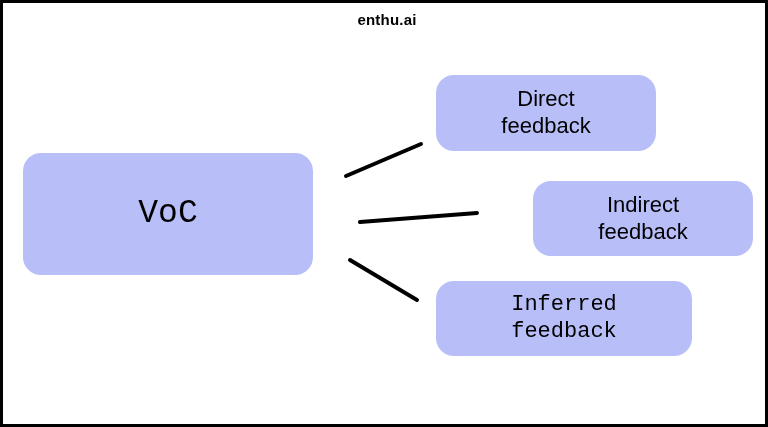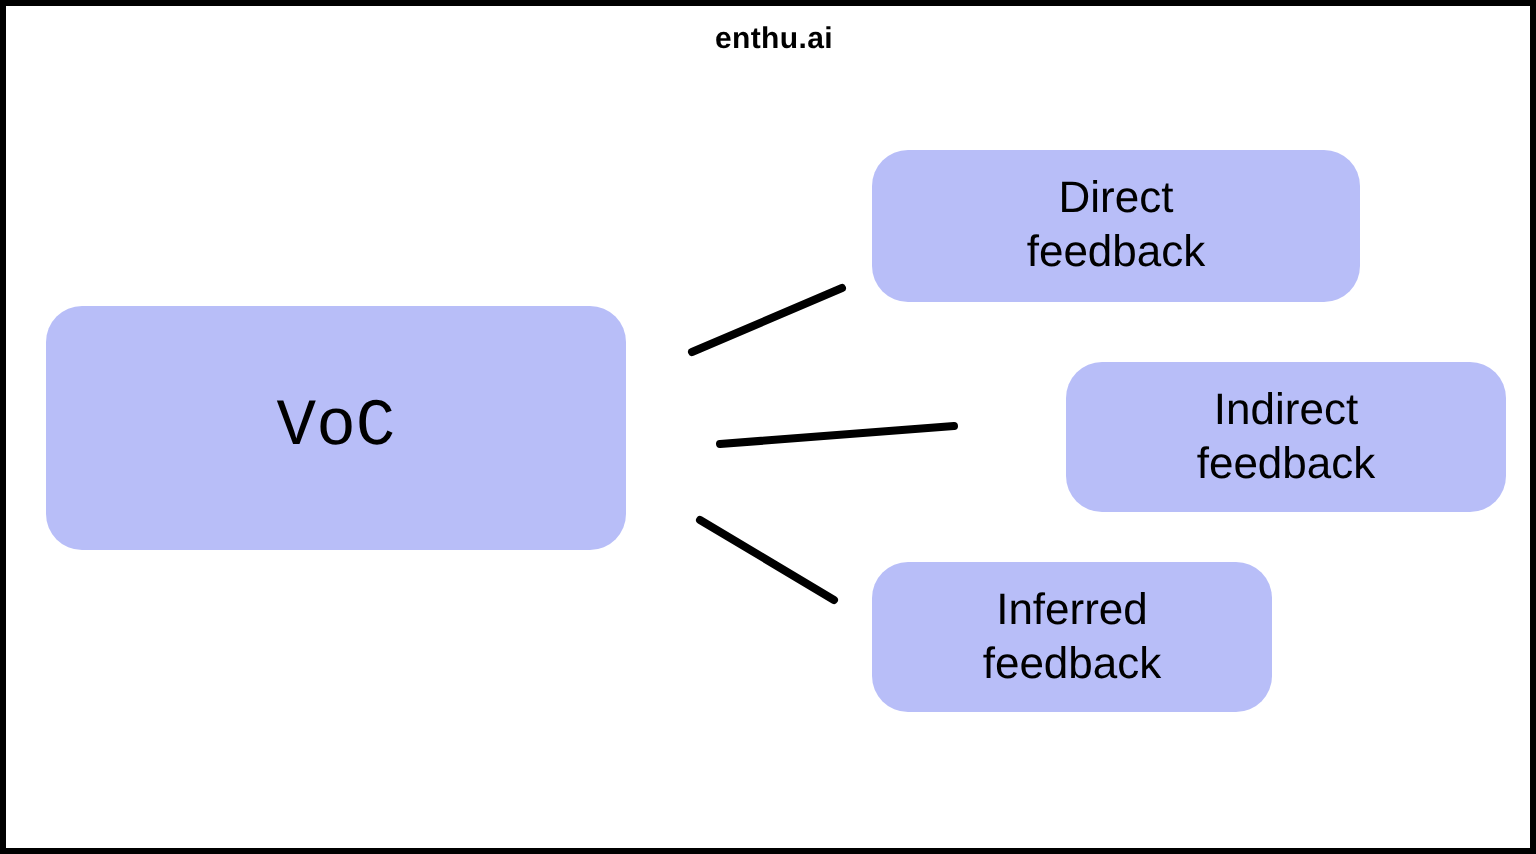--- a/index.html
+++ b/index.html
@@ -46,37 +46,38 @@
     left: 20px;
     top: 150px;
     width: 290px;
     height: 122px;
     font-size: 33px;
     font-family: Liberation Mono, monospace;
   }
   #node-direct {
     left: 433px;
     top: 72px;
-    width: 244px;
+    width: 220px;
     height: 76px;
     font-size: 22px;
   }
   #node-indirect {
     left: 530px;
     top: 178px;
     width: 220px;
     height: 75px;
     font-size: 22px;
   }
   #node-inferred {
     left: 433px;
     top: 278px;
-    width: 200px;
+    width: 256px;
     height: 75px;
     font-size: 22px;
+    font-family: Liberation Mono, monospace;
   }
   #connectors {
     position: absolute;
     left: 0;
     top: 0;
     width: 768px;
     height: 427px;
     pointer-events: none;
   }
 </style>

